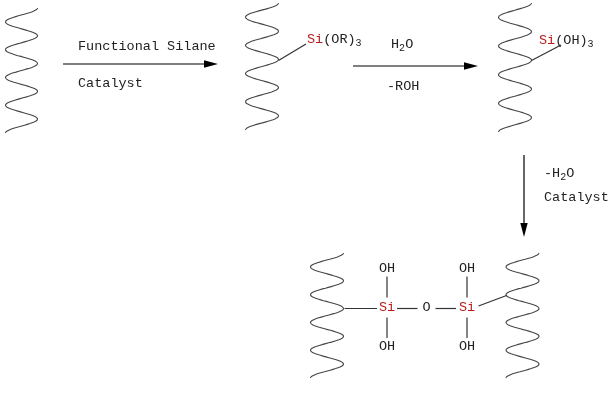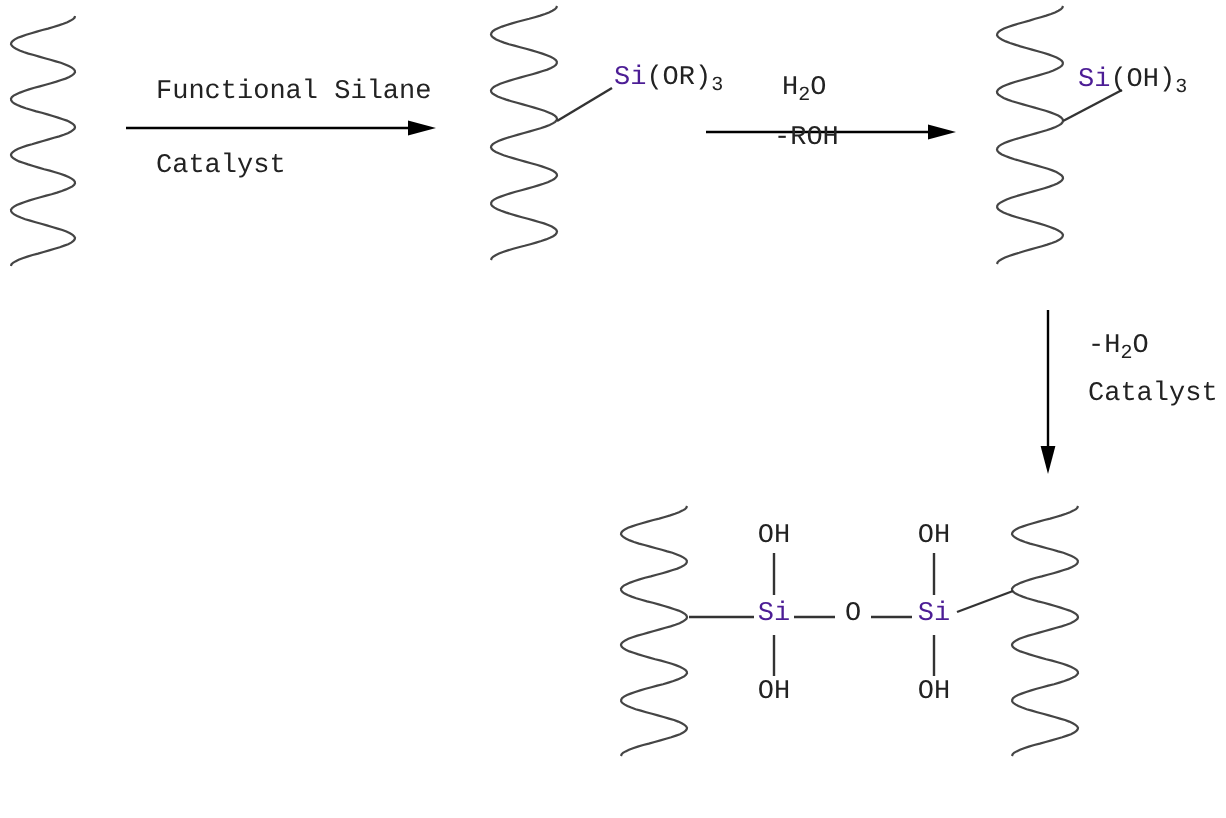--- a/index.html
+++ b/index.html
@@ -4,21 +4,21 @@
 <style>
   html,body{margin:0;padding:0;background:#fff;}
   .scene{
     position:relative;width:613px;height:409px;background:#ffffff;
     font-family:Liberation Mono, monospace;overflow:hidden;
   }
   .scene svg{position:absolute;left:0;top:0;}
   .t{position:absolute;font-size:13.5px;line-height:14px;color:#222;white-space:nowrap;}
   .atom{transform:translateX(-50%);}
   .blue{color:#1e90ff;}
-  .red{color:#4c1d95;}
+  .red{color:#b91c1c;}
   .sub{font-size:10px;position:relative;top:3px;}
   .sq{fill:none;stroke:#454545;stroke-width:1.1px;}
   .bond{stroke:#333;stroke-width:1.2px;}
   .arrowline{stroke:#000;stroke-width:1.2px;}
   .arrowhead{fill:#000;stroke:none;}
 </style>
 </head>
 <body>
 
 <div class="scene">
@@ -51,21 +51,21 @@
     <line class="bond" x1="467" y1="276.5" x2="467" y2="297.5"></line>
     <line class="bond" x1="467" y1="317.5" x2="467" y2="338"></line>
   </svg>
 
   <div class="t" style="left:78px;top:40px">Functional Silane</div>
   <div class="t" style="left:78px;top:77px">Catalyst</div>
 
   <div class="t" style="left:307px;top:33px"><span class="red">Si</span><span>(OR)</span><span class="sub">3</span></div>
 
   <div class="t" style="left:391px;top:38px"><span>H</span><span class="sub">2</span><span>O</span></div>
-  <div class="t" style="left:387px;top:63px">-ROH</div>
+  <div class="t" style="left:387px;top:80px">-ROH</div>
 
   <div class="t" style="left:539px;top:34px"><span class="red">Si</span><span>(OH)</span><span class="sub">3</span></div>
 
   <div class="t" style="left:544px;top:167px"><span>-H</span><span class="sub">2</span><span>O</span></div>
   <div class="t" style="left:544px;top:191px">Catalyst</div>
 
   <div class="t atom" style="left:387px;top:262px">OH</div>
   <div class="t atom" style="left:467px;top:262px">OH</div>
   <div class="t atom red" style="left:387px;top:301px">Si</div>
   <div class="t atom" style="left:426.5px;top:301px">O</div>

